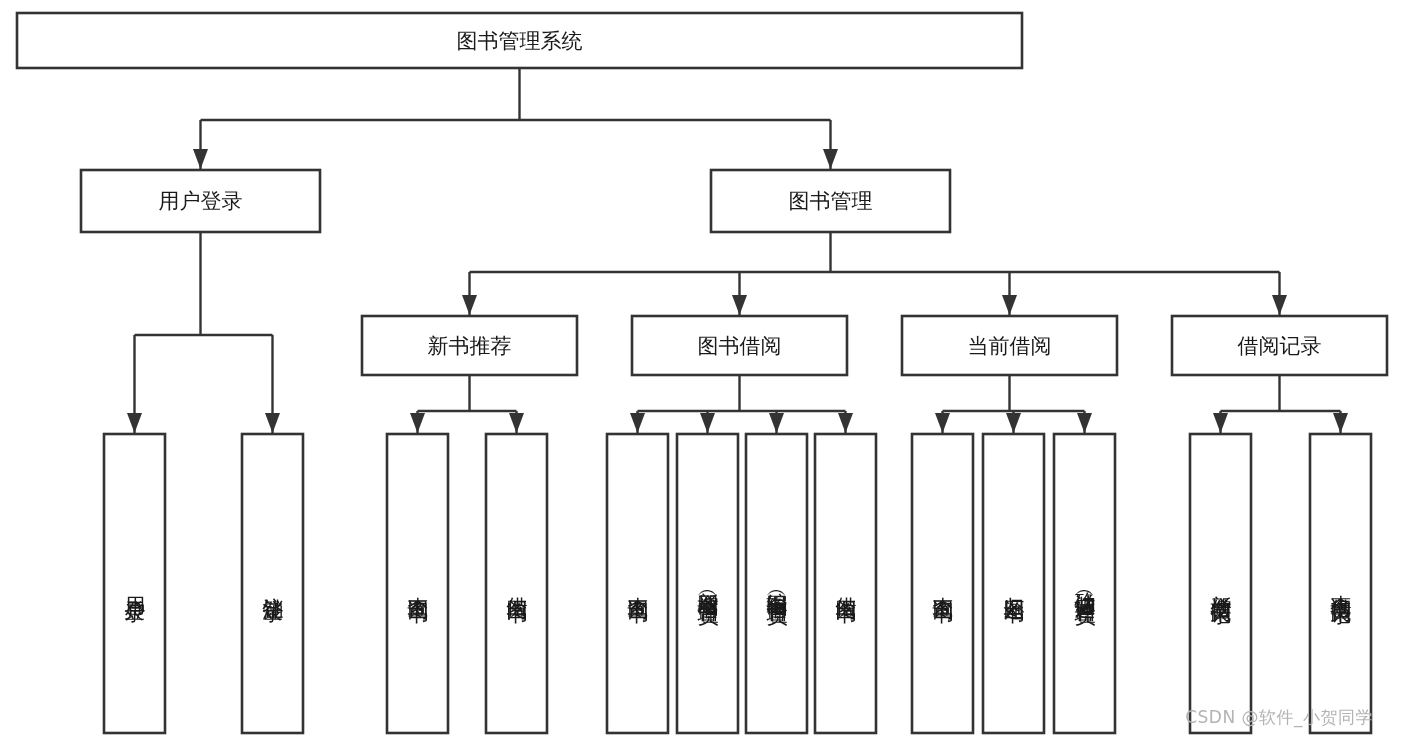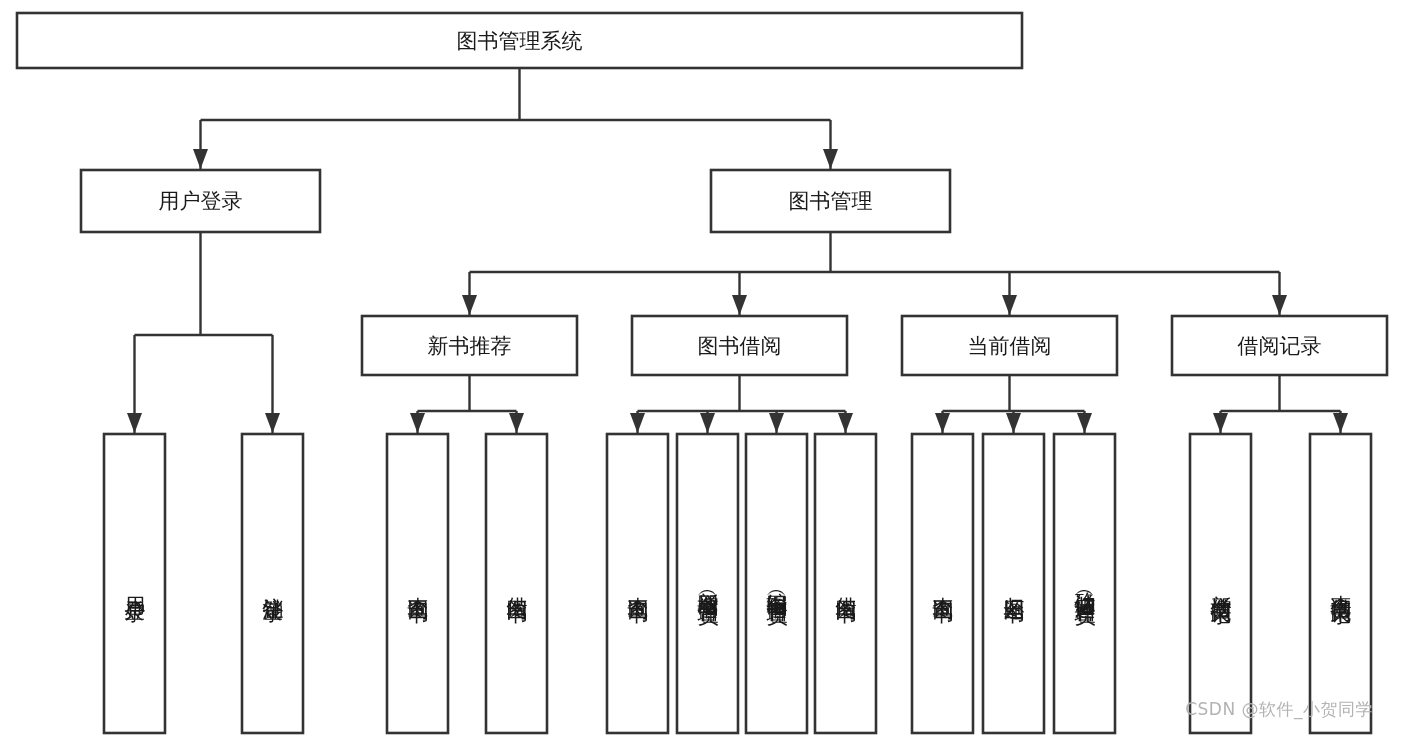--- a/index.html
+++ b/index.html
@@ -62,21 +62,21 @@
     display: flex;
     align-items: center;
     justify-content: center;
     text-align: center;
     pointer-events: none;
     user-select: none;
   }
   .watermark {
     position: absolute;
     right: 8px;
-    bottom: 26px;
+    bottom: 18px;
     font-family: "DejaVu Sans", "Liberation Sans", sans-serif;
     font-size: 17px;
     color: #b3b3b3;
     letter-spacing: 0.5px;
     white-space: nowrap;
   }
 </style>
 </head>
 <body>
 

